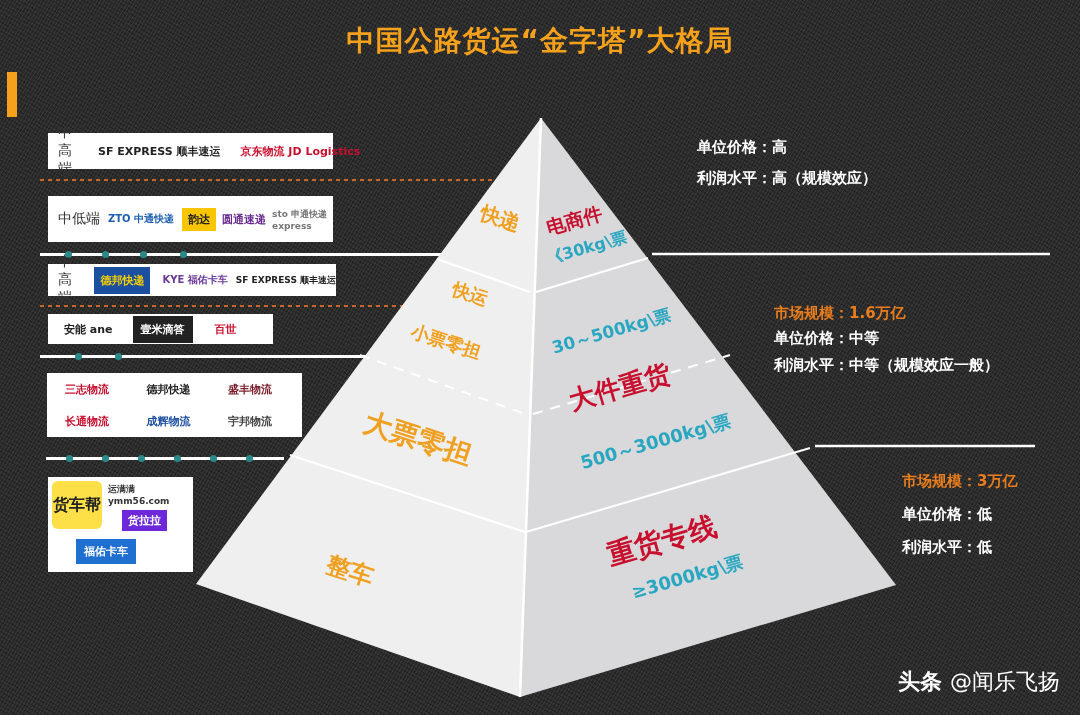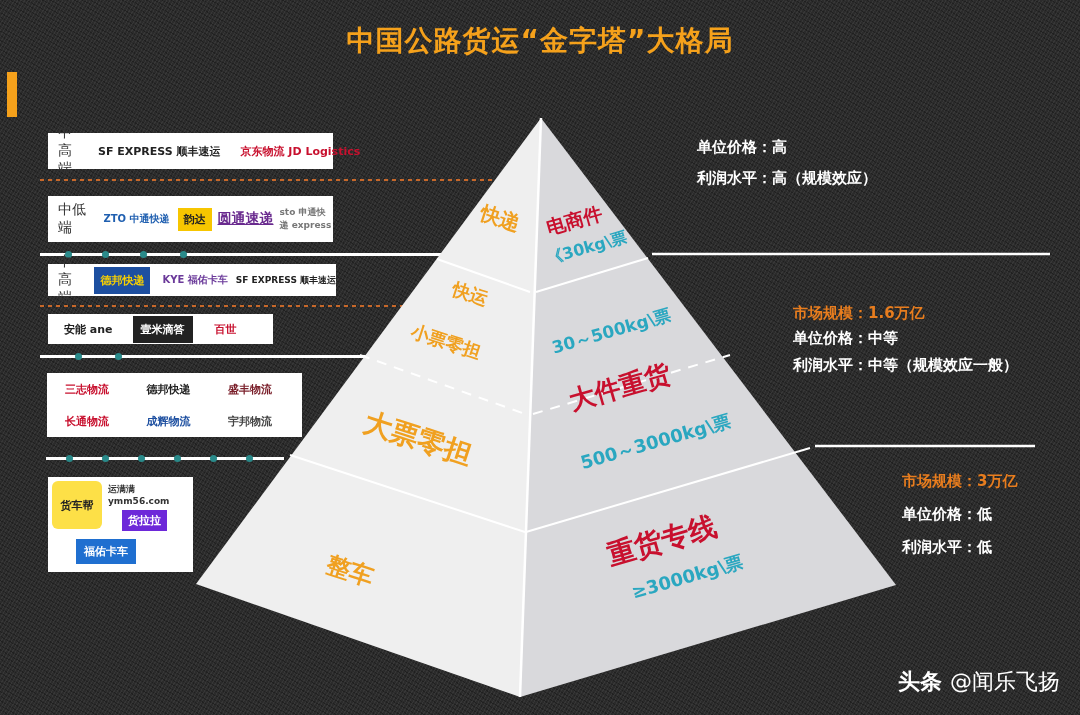--- a/index.html
+++ b/index.html
@@ -34,21 +34,21 @@
   <span class="tier-label">中高端</span>
   <span class="logo" style="color:#222;margin-left:26px;">SF EXPRESS 顺丰速运</span>
   <span class="logo" style="color:#c8102e;margin-left:20px;">京东物流 JD Logistics</span>
 </div>
 <div class="abs sep-stitch" style="left:40px;top:179px;width:455px;"></div>
 
 <div class="abs logo-box" style="left:48px;top:196px;width:285px;height:46px;">
   <span class="tier-label">中低端</span>
   <span class="logo" style="color:#1f5fb0;margin-left:8px;font-size:10px;">ZTO 中通快递</span>
   <span class="logo" style="background:#f7c600;color:#222;padding:4px 6px;margin-left:8px;">韵达</span>
-  <span class="logo" style="color:#6a2b8f;margin-left:6px;font-size:14px;text-decoration:underline;">圆通速递</span>
+  <span class="logo" style="color:#6a2b8f;margin-left:6px;font-size:11px;">圆通速递</span>
   <span class="logo" style="color:#777;margin-left:6px;font-size:9px;white-space:normal;width:60px;">
       <span>sto 申通快递 express</span>
     </span>
 </div>
 <div class="abs sep-white" style="left:40px;top:253px;width:455px;">
   <span class="dot" style="left:25px"></span>
     <span class="dot" style="left:62px"></span>
     <span class="dot" style="left:100px"></span>
     <span class="dot" style="left:140px"></span>
 </div>
@@ -82,21 +82,21 @@
 <div class="abs sep-white" style="left:46px;top:457px;width:238px;">
   <span class="dot" style="left:20px"></span>
     <span class="dot" style="left:56px"></span>
     <span class="dot" style="left:92px"></span>
     <span class="dot" style="left:128px"></span>
     <span class="dot" style="left:164px"></span>
     <span class="dot" style="left:200px"></span>
 </div>
 
 <div class="abs logo-box" style="left:48px;top:477px;width:145px;height:95px;display:block;">
-  <span class="abs logo" style="left:4px;top:4px;width:50px;height:48px;background:#fde047;color:#222;border-radius:6px;margin:0;font-size:11px;">货车帮</span>
+  <span class="abs logo" style="left:4px;top:4px;width:50px;height:48px;background:#fde047;color:#222;border-radius:6px;margin:0;font-size:16px;">货车帮</span>
   <span class="abs logo" style="left:60px;top:6px;color:#333;margin:0;font-size:9px;width:80px;white-space:normal;">运满满 ymm56.com</span>
   <span class="abs logo" style="left:74px;top:33px;background:#6d28d9;color:#fff;padding:3px 6px;margin:0;">货拉拉</span>
   <span class="abs logo" style="left:28px;top:62px;background:#1f6fd0;color:#fff;padding:5px 8px;margin:0;">福佑卡车</span>
 </div>
 
 <svg class="abs" style="left:0;top:0;" width="1080" height="715">
   <polygon points="541,118 196,584 520,697" fill="#efefef"></polygon>
   <polygon points="541,118 520,697 896,585" fill="#d9d9dc"></polygon>
   <line x1="541" y1="118" x2="520" y2="697" stroke="#fff" stroke-width="2.5"></line>
 
@@ -123,21 +123,21 @@
 <div class="pl" style="left:550px;top:320px;color:#2aa7c0;font-size:17px;transform:rotate(-16deg);">30～500kg\票</div>
 <div class="pl" style="left:568px;top:370px;color:#c8102e;font-size:26px;transform:rotate(-16deg);">大件重货</div>
 <div class="pl" style="left:578px;top:430px;color:#2aa7c0;font-size:18px;transform:rotate(-16deg);">500～3000kg\票</div>
 <div class="pl" style="left:606px;top:522px;color:#c8102e;font-size:28px;transform:rotate(-16deg);">重货专线</div>
 <div class="pl" style="left:630px;top:565px;color:#2aa7c0;font-size:18px;transform:rotate(-16deg);">≥3000kg\票</div>
 
 <div class="abs info" style="left:697px;top:138px;">
   <div>单位价格：高</div>
   <div>利润水平：高（规模效应）</div>
 </div>
-<div class="abs info" style="left:774px;top:304px;margin-left:19px;">
+<div class="abs info" style="left:774px;top:304px;">
   <div class="scale" style="margin-bottom:6px;">市场规模：1.6万亿</div>
   <div style="margin-bottom:8px;">单位价格：中等</div>
   <div>利润水平：中等（规模效应一般）</div>
 </div>
 <div class="abs info" style="left:902px;top:472px;">
   <div class="scale" style="margin-bottom:14px;">市场规模：3万亿</div>
   <div style="margin-bottom:14px;">单位价格：低</div>
   <div>利润水平：低</div>
 </div>
 

